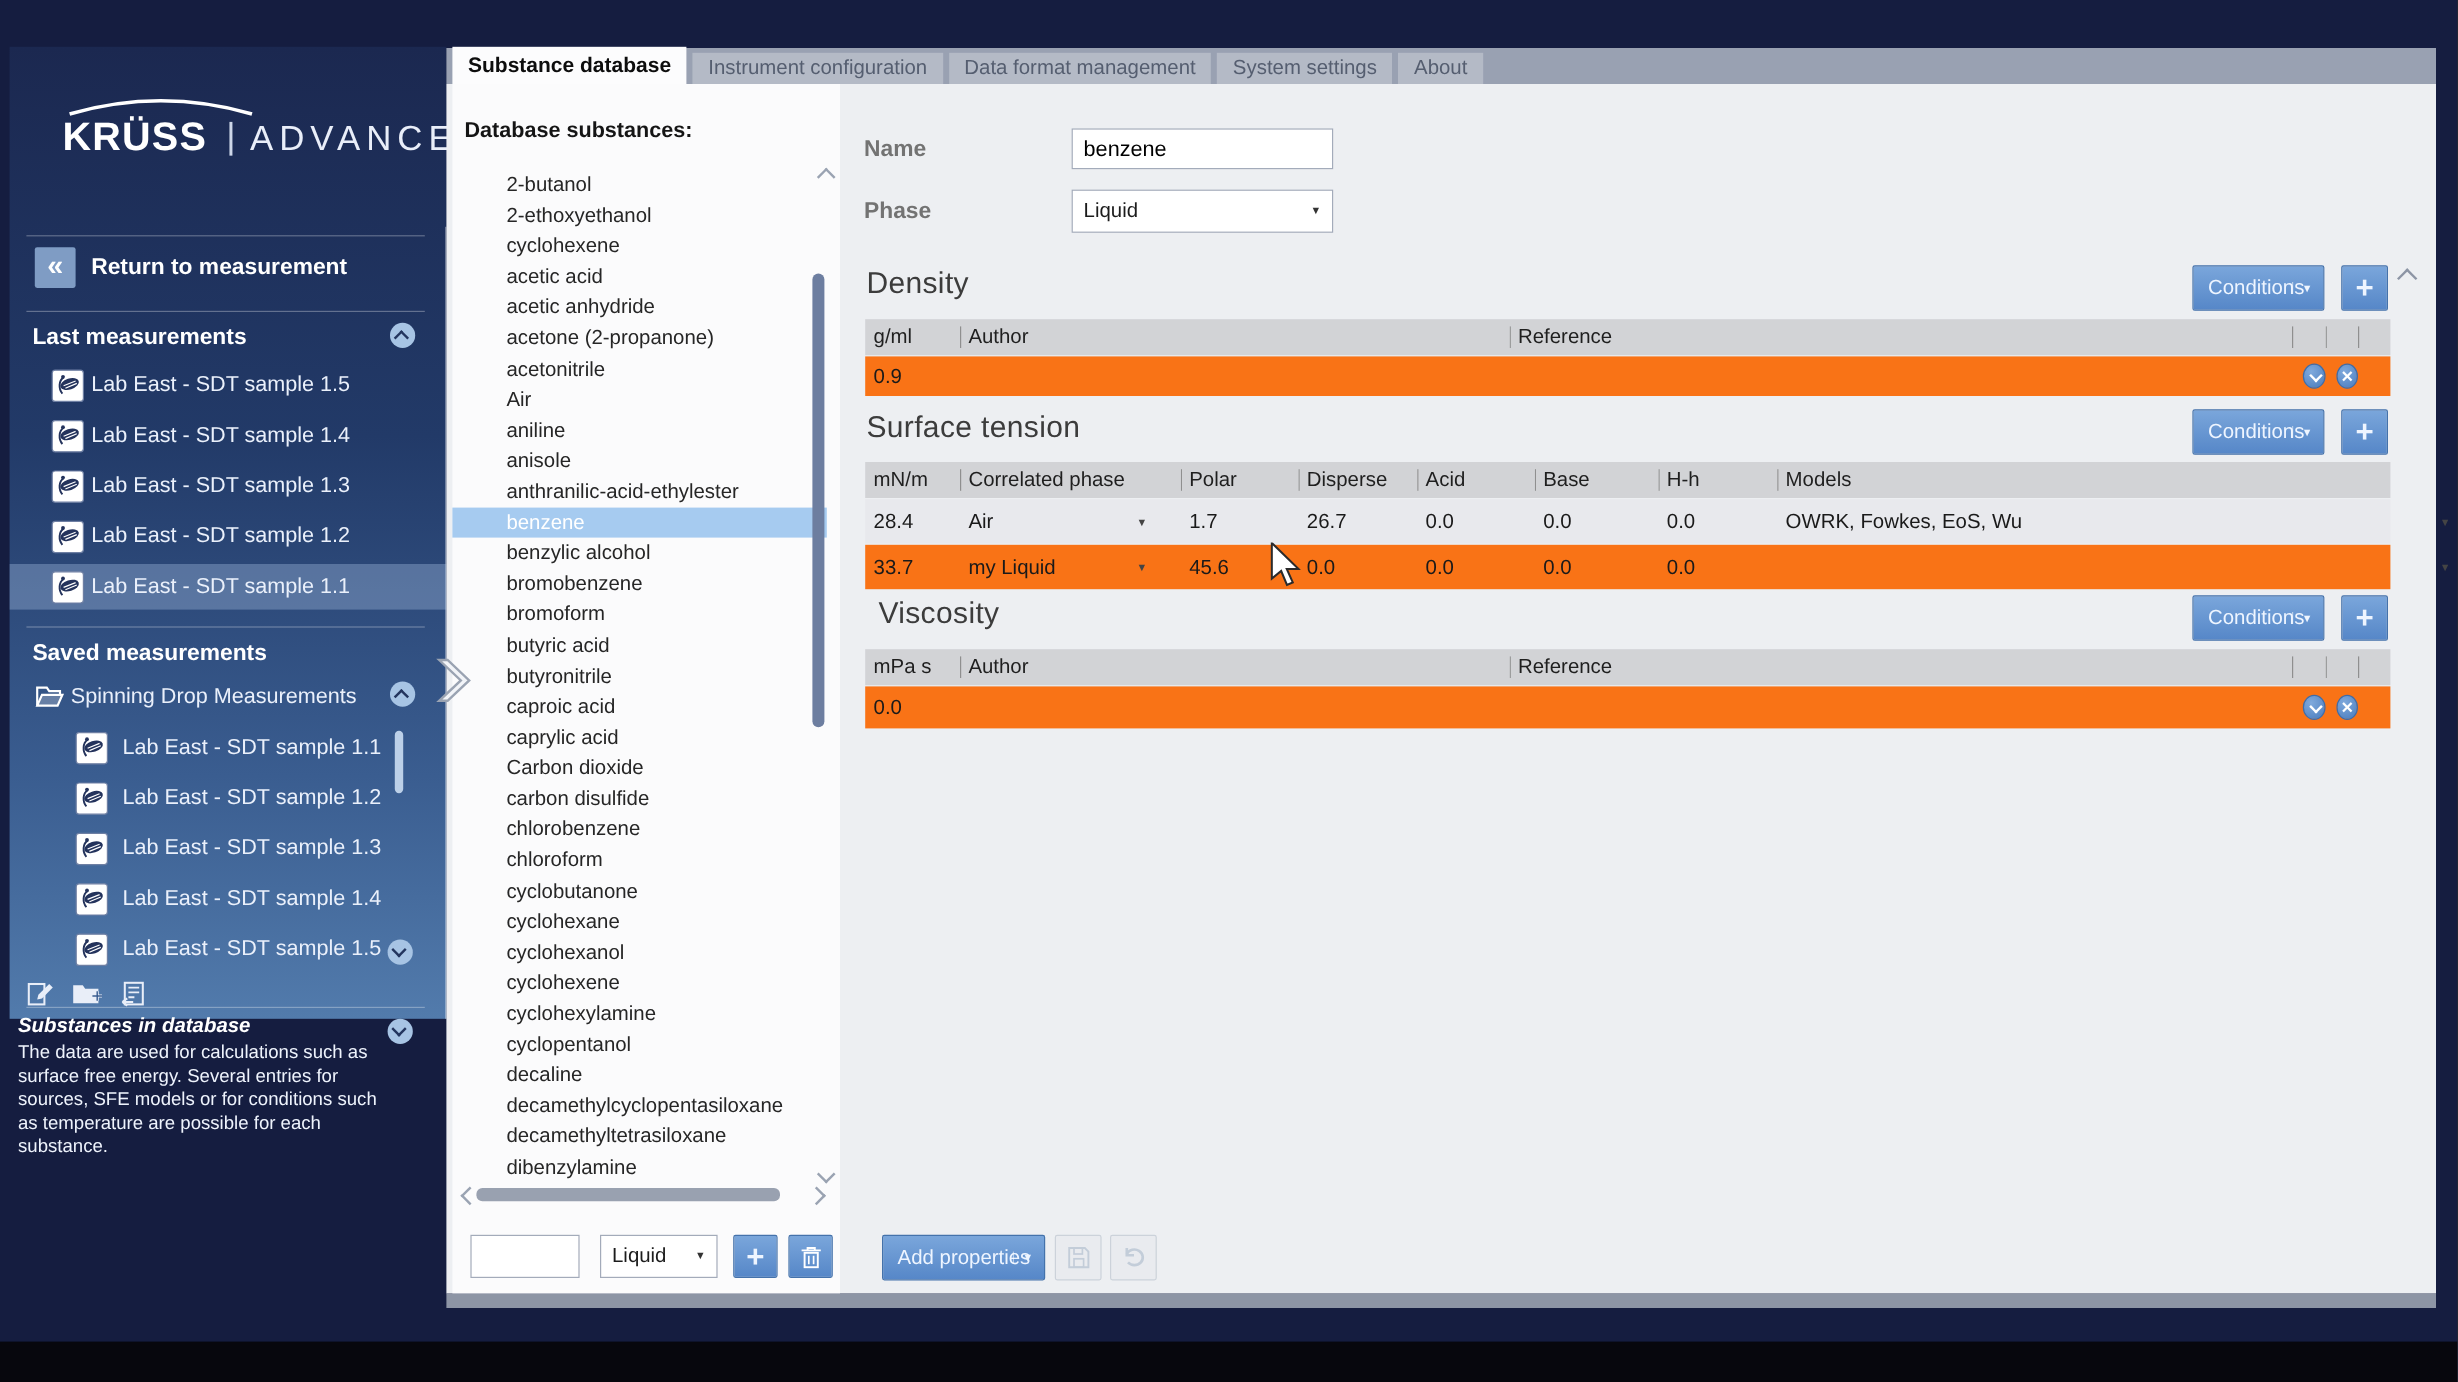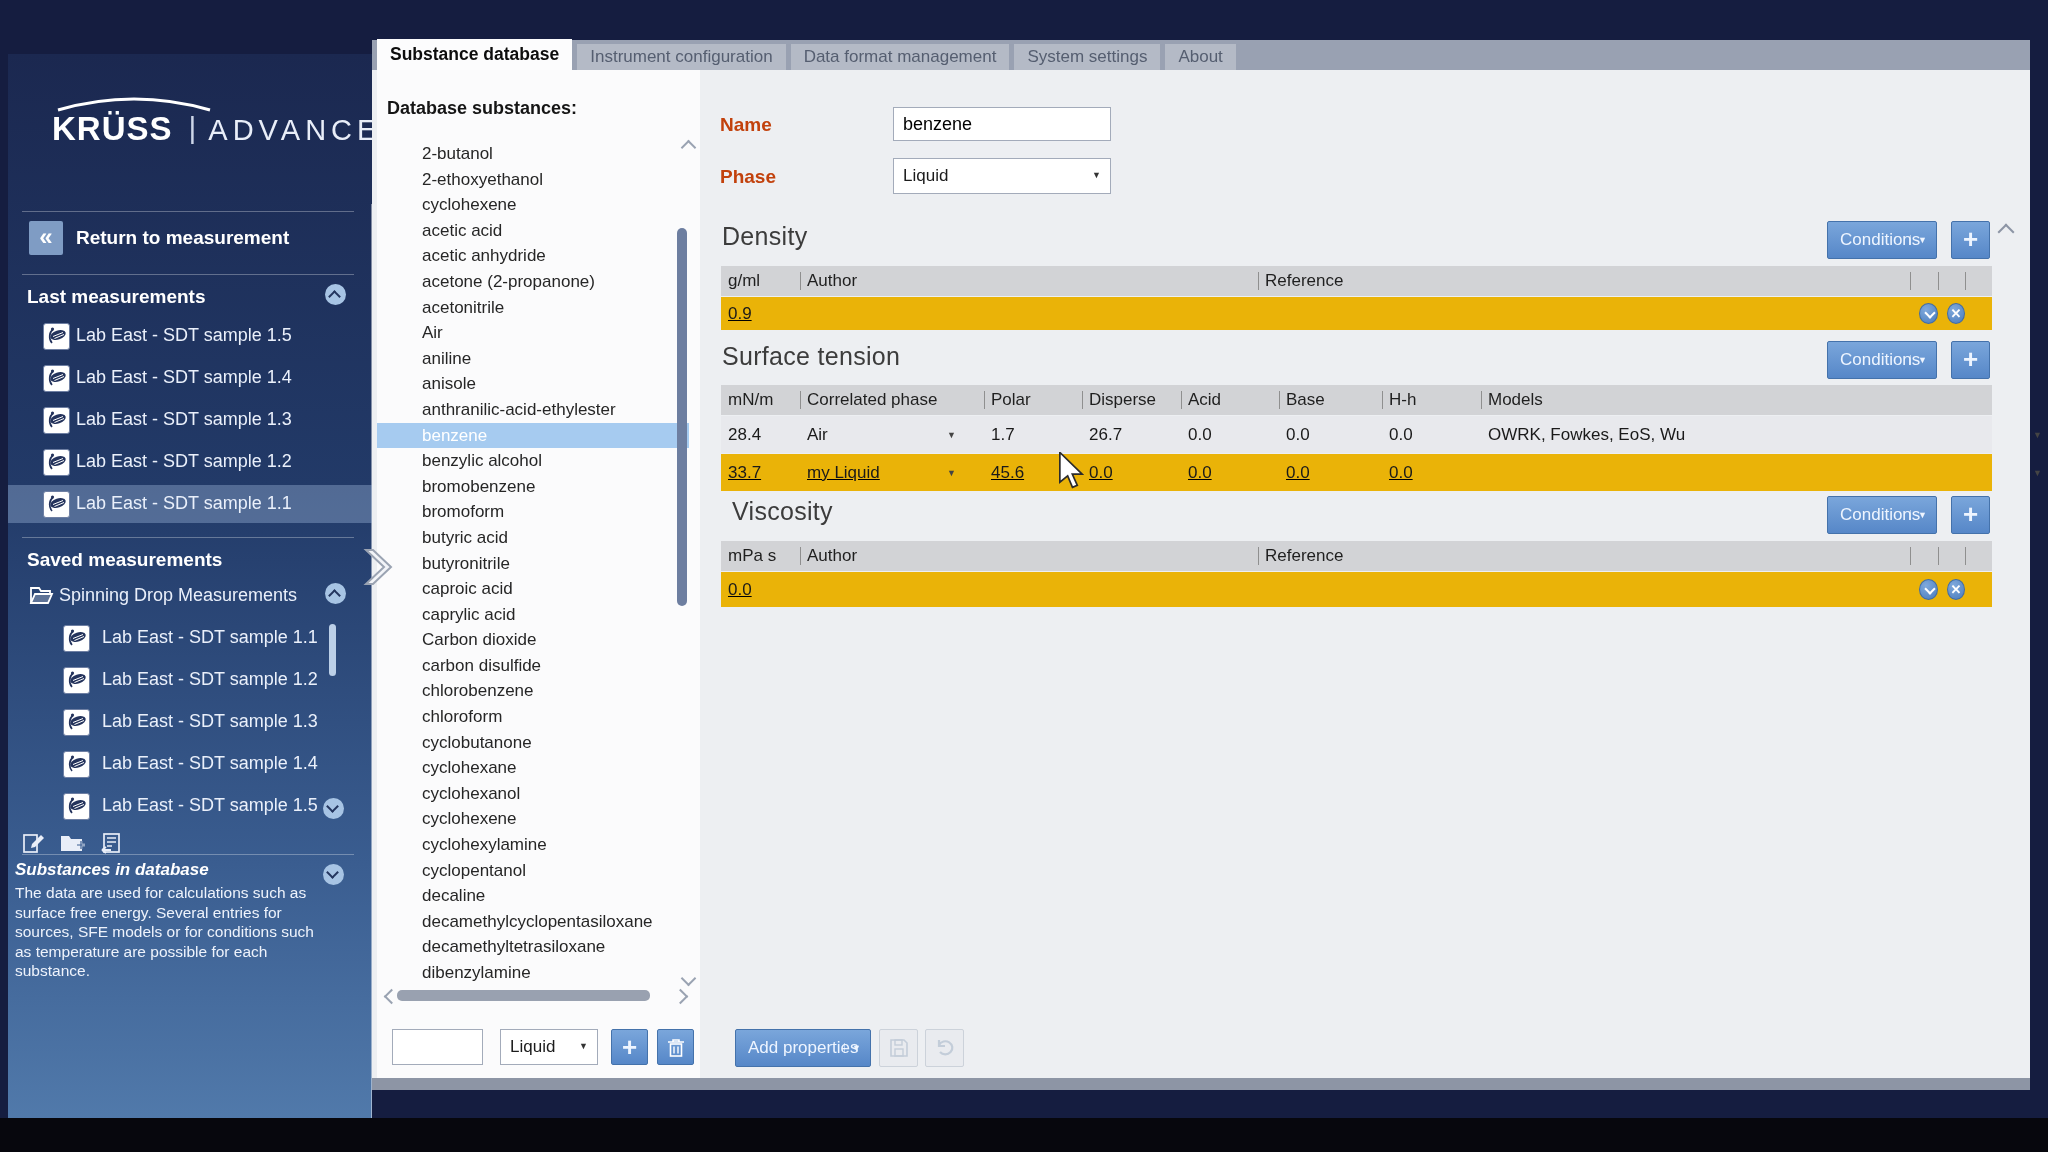--- a/index.html
+++ b/index.html
@@ -1,20 +1,20 @@
 <!DOCTYPE html>
 <html><head>
 <meta charset="utf-8">
 <style>
   html,body{margin:0;padding:0;background:#07070d;}
   .root{position:relative;width:2048px;height:1152px;overflow:hidden;
         background:#151d40;font-family:"Liberation Sans",sans-serif;}
 
   
-  .sidebar{position:absolute;left:8px;top:54px;width:364px;height:1079px;
+  .sidebar{position:absolute;left:8px;top:39px;width:364px;height:810px;
            background:linear-gradient(180deg,#1b2850 0%,#223a68 40%,#3a5d90 75%,#527bac 100%);}
   .sidebar .edge{position:absolute;right:0;top:150px;bottom:0;width:1px;background:rgba(255,255,255,.45);}
   .sb-divider{position:absolute;left:14px;width:332px;height:1px;background:rgba(255,255,255,.30);}
   .logo{position:absolute;left:44px;top:56px;color:#fff;white-space:nowrap;}
   .logo .arc{position:absolute;left:2px;top:-16px;}
   .logo .brand{font-size:33px;font-weight:bold;letter-spacing:1px;}
   .logo .pipe{display:inline-block;margin:0 12px 0 16px;color:#cdd6e8;font-size:30px;font-weight:200;transform:translateY(-2px);}
   .logo .product{font-size:29px;letter-spacing:5px;color:#e9eef9;font-weight:normal;}
   .ret-row{position:absolute;left:21px;top:167px;width:320px;height:36px;cursor:pointer;}
   .ret-box{position:absolute;left:0;top:0;width:34px;height:34px;background:#7f9cc4;border-radius:2px;
@@ -60,37 +60,37 @@
   .list-controls input{position:absolute;left:15px;top:959px;width:91px;height:36px;border:1px solid #a3abba;background:#fff;font-size:17px;padding:0 6px;box-sizing:border-box;font-family:"Liberation Sans",sans-serif;}
   .dd{position:absolute;background:#fff;border:1px solid #a3abba;font-size:17px;color:#1c1c1c;box-sizing:border-box;cursor:pointer;}
   .dd .val{position:absolute;left:9px;top:7px;}
   .dd .arr{position:absolute;right:9px;top:11px;font-size:9px;color:#333;}
   .btn-blue{position:absolute;background:linear-gradient(180deg,#7aa6db,#5687c8);border:1px solid #4472ab;border-radius:2px;
             color:#eef5ff;text-align:center;cursor:pointer;box-sizing:border-box;}
   .btn-blue.sq{font-size:26px;font-weight:bold;line-height:34px;}
   .btn-gray{position:absolute;background:#e9ebef;border:1px solid #ccd2da;border-radius:2px;box-sizing:border-box;text-align:center;}
 
   
-  .fld-label{position:absolute;font-weight:bold;font-size:19px;color:#c2410c;}
+  .fld-label{position:absolute;font-weight:bold;font-size:19px;color:#737373;}
   .txt-input{position:absolute;border:1px solid #a3abba;background:#fff;font-size:18px;padding:0 9px;box-sizing:border-box;font-family:"Liberation Sans",sans-serif;}
   .sec-title{position:absolute;font-size:25px;color:#3c3c3c;letter-spacing:.3px;}
   .cond-btn{width:110px;height:38px;font-size:17px;}
   .cond-btn .txt{position:absolute;left:12px;top:8px;}
   .cond-btn .arr{position:absolute;right:9px;top:13px;font-size:9px;border-left:1px solid rgba(255,255,255,.5);padding-left:7px;}
   .plus-btn{width:39px;height:38px;}
   .table{position:absolute;left:349px;width:1271px;}
   .thead,.trow{display:grid;}
   .cols3{grid-template-columns:79px 458px 652px 28px 27px 27px;}
   .colsst{grid-template-columns:59px 164px 78px 79px 78px 83px 79px 569px 28px 27px 27px;gap:20px;}
   .thead{background:#d2d3d6;height:30px;}
   .thead .th{position:relative;font-size:17px;color:#1f1f1f;line-height:30px;padding-left:7px;overflow:hidden;white-space:nowrap;}
   .thead .th + .th:before{content:"";position:absolute;left:0;top:6px;height:18px;width:1px;background:#8f8f8f;}
   .trow{margin-top:1px;}
   .trow .td{position:relative;font-size:17px;color:#1a1a1a;padding-left:7px;white-space:nowrap;overflow:visible;display:flex;align-items:center;}
-  .row-blue{background:#eab308;text-decoration:underline;}
+  .row-blue{background:#f97316;}
   .row-gray{background:#e8e9ed;}
   .h34{height:33px;} .h38{height:37px;} .h36{height:35px;}
   .cell-arr{position:absolute;right:8px;top:50%;margin-top:-5px;font-size:9px;color:#444;}
   .ricon{width:21px;height:21px;border-radius:50%;background:radial-gradient(circle at 35% 30%,#7fa9dc,#4a7cbd);
          border:1px solid #3f6ca8;position:relative;margin-left:2px;cursor:pointer;box-sizing:border-box;}
   .ricon .rchev{position:absolute;left:6px;top:5px;width:6px;height:6px;border-left:2px solid #fff;border-bottom:2px solid #fff;transform:rotate(-45deg);}
   .ricon .rx{position:absolute;left:0;top:0;width:100%;height:100%;color:#fff;font-size:13px;font-weight:bold;text-align:center;line-height:19px;}
   .caret-up{position:absolute;width:10px;height:10px;border-left:2px solid #8d95a5;border-bottom:2px solid #8d95a5;transform:rotate(135deg);}
   .splitter{position:absolute;left:360px;top:545px;}
   .cursor{position:absolute;left:1058px;top:452px;}

